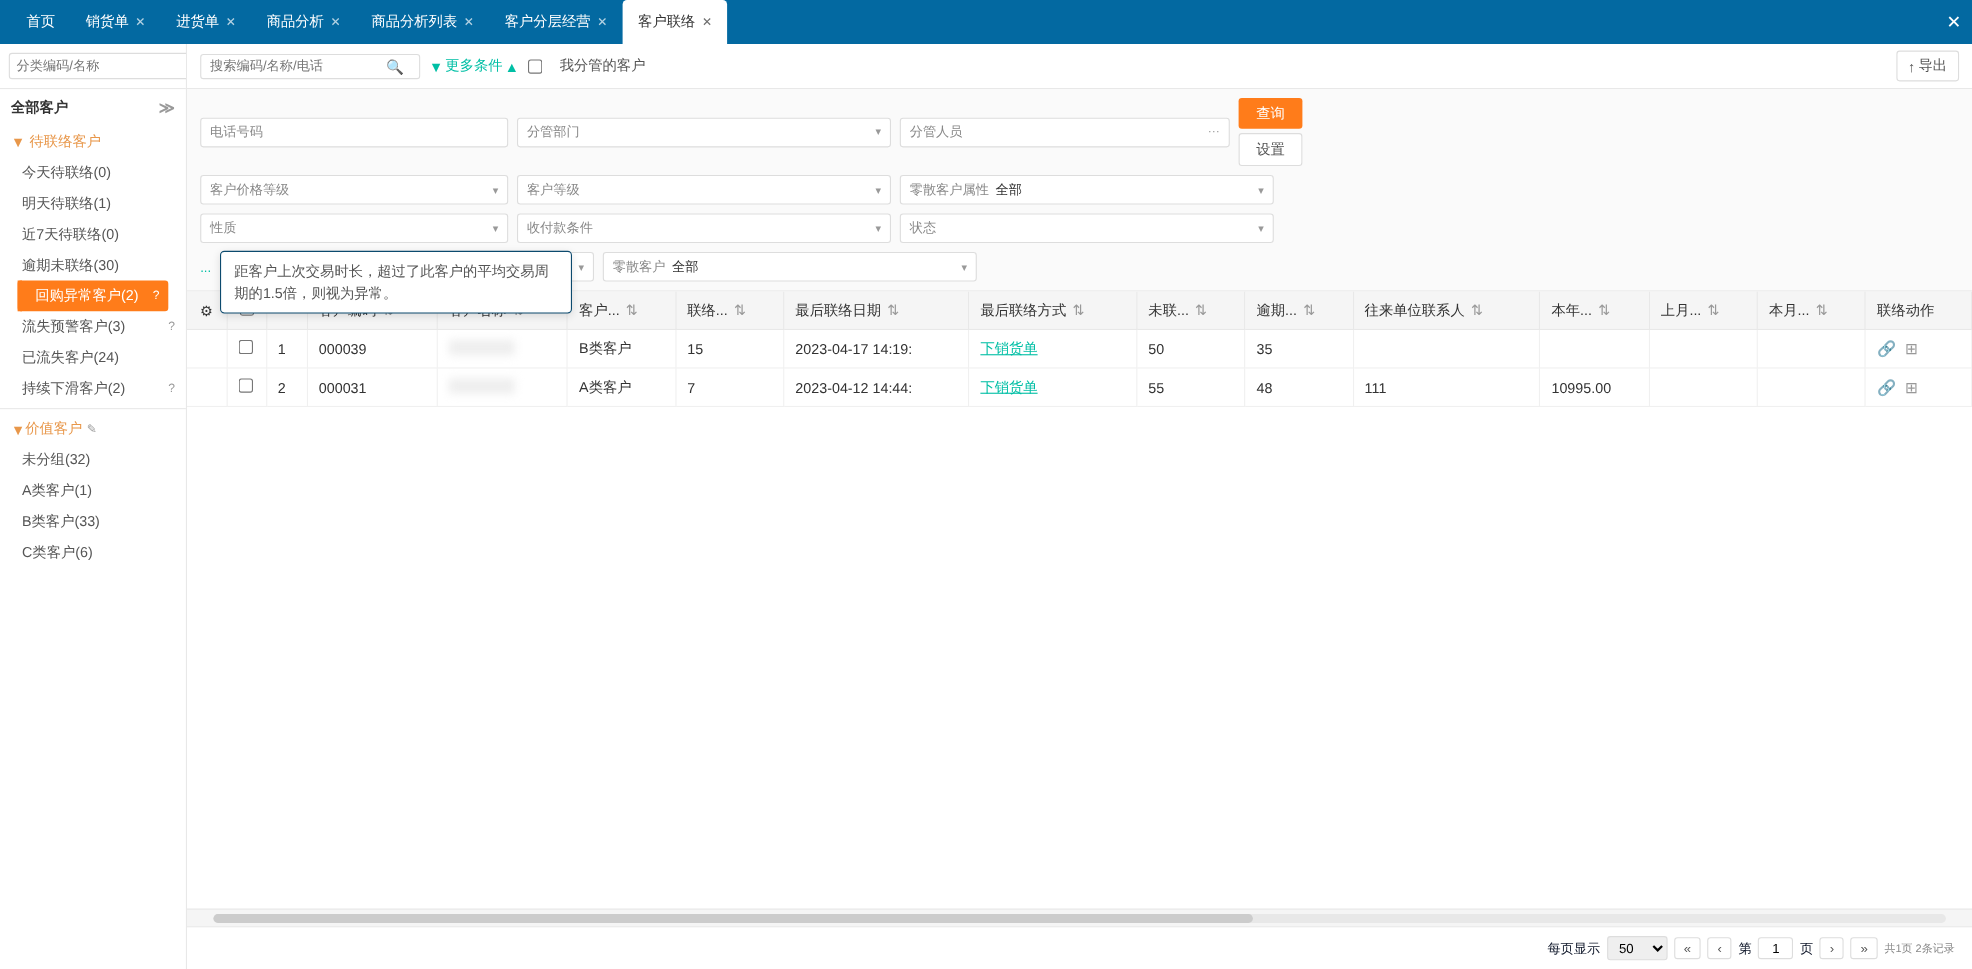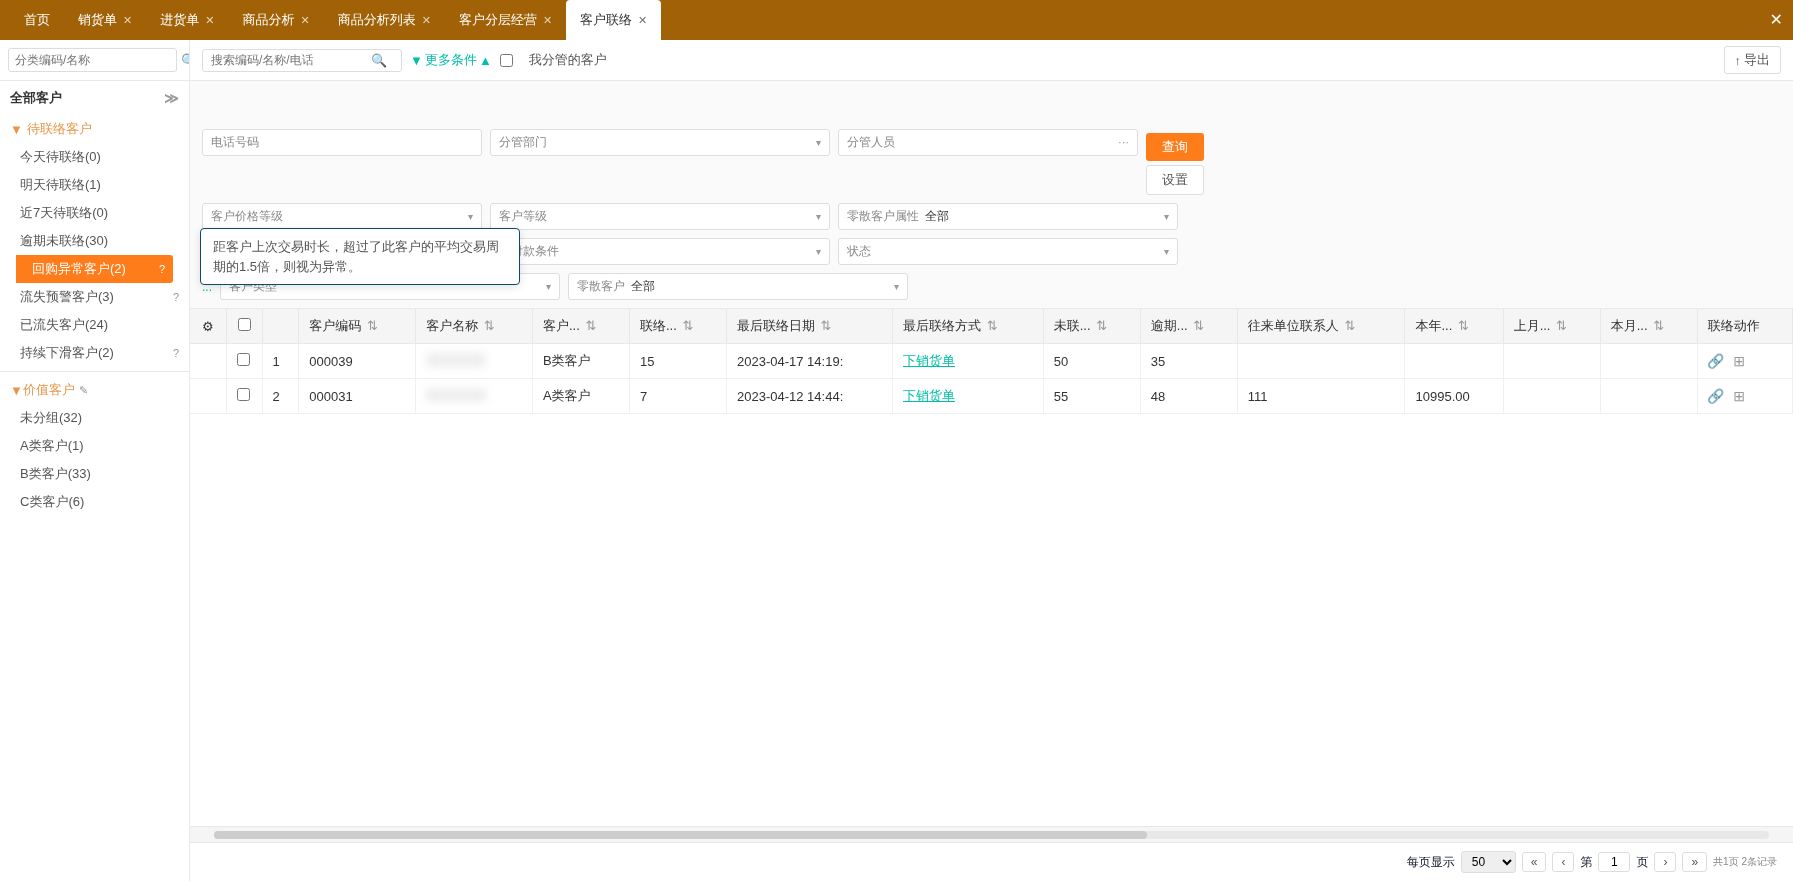--- a/index.html
+++ b/index.html
@@ -1,38 +1,38 @@
 <!DOCTYPE html>
 <html><head>
   <meta charset="utf-8">
   <style>
     * { box-sizing: border-box; margin: 0; padding: 0; font-family: 'Microsoft YaHei', Arial, sans-serif; font-size: 13px; }
     body { background: #f5f5f5; overflow: hidden; width: 1793px; height: 881px; }
 
     
     .top-nav {
-      display: flex; align-items: center; background: #a16207; height: 40px; padding: 0 10px;
+      display: flex; align-items: center; background: #0369a1; height: 40px; padding: 0 10px;
       position: relative;
     }
     .top-nav-item {
       color: #fff; padding: 0 14px; height: 40px; display: flex; align-items: center;
       cursor: pointer; font-size: 13px; white-space: nowrap;
     }
     .top-nav-item.active { background: #fff; color: #333; border-radius: 4px 4px 0 0; }
     .top-nav-item .close-x { margin-left: 6px; font-size: 11px; opacity: 0.7; }
     .top-nav-close-btn {
       position: absolute; right: 10px; top: 10px; color: #fff; cursor: pointer; font-size: 16px;
     }
 
     
     .main-layout { display: flex; height: calc(881px - 40px); }
 
     
     .sidebar {
-      width: 190px; background: #fff; border-right: 1px solid #e8e8e8;
+      width: 170px; background: #fff; border-right: 1px solid #e8e8e8;
       display: flex; flex-direction: column; overflow: hidden; flex-shrink: 0;
     }
     .sidebar-search {
       padding: 8px; border-bottom: 1px solid #e8e8e8; display: flex; align-items: center;
     }
     .sidebar-search input {
       flex: 1; border: 1px solid #ddd; border-radius: 3px; padding: 4px 6px; font-size: 12px; outline: none;
     }
     .sidebar-search-icon { margin-left: 4px; color: #999; cursor: pointer; }
 
@@ -112,21 +112,21 @@
     .filter-item-wide { min-width: 280px; }
 
     .query-btn {
       background: #ff7c1a; color: #fff; border: none; padding: 5px 16px;
       border-radius: 3px; cursor: pointer; font-size: 13px;
     }
     .settings-btn {
       background: #fff; color: #555; border: 1px solid #ddd; padding: 5px 14px;
       border-radius: 3px; cursor: pointer; font-size: 13px;
     }
-    .btn-group { display: flex; flex-direction: column; gap: 4px; margin-top: 44px; }
+    .btn-group { display: flex; flex-direction: column; gap: 4px; }
 
     
     .table-container { flex: 1; overflow: auto; }
     table { width: 100%; border-collapse: collapse; font-size: 12px; }
     thead tr { background: #f5f5f5; }
     th {
       padding: 8px 10px; text-align: left; border-bottom: 1px solid #e8e8e8;
       border-right: 1px solid #e8e8e8; color: #333; font-weight: normal;
       white-space: nowrap;
     }

